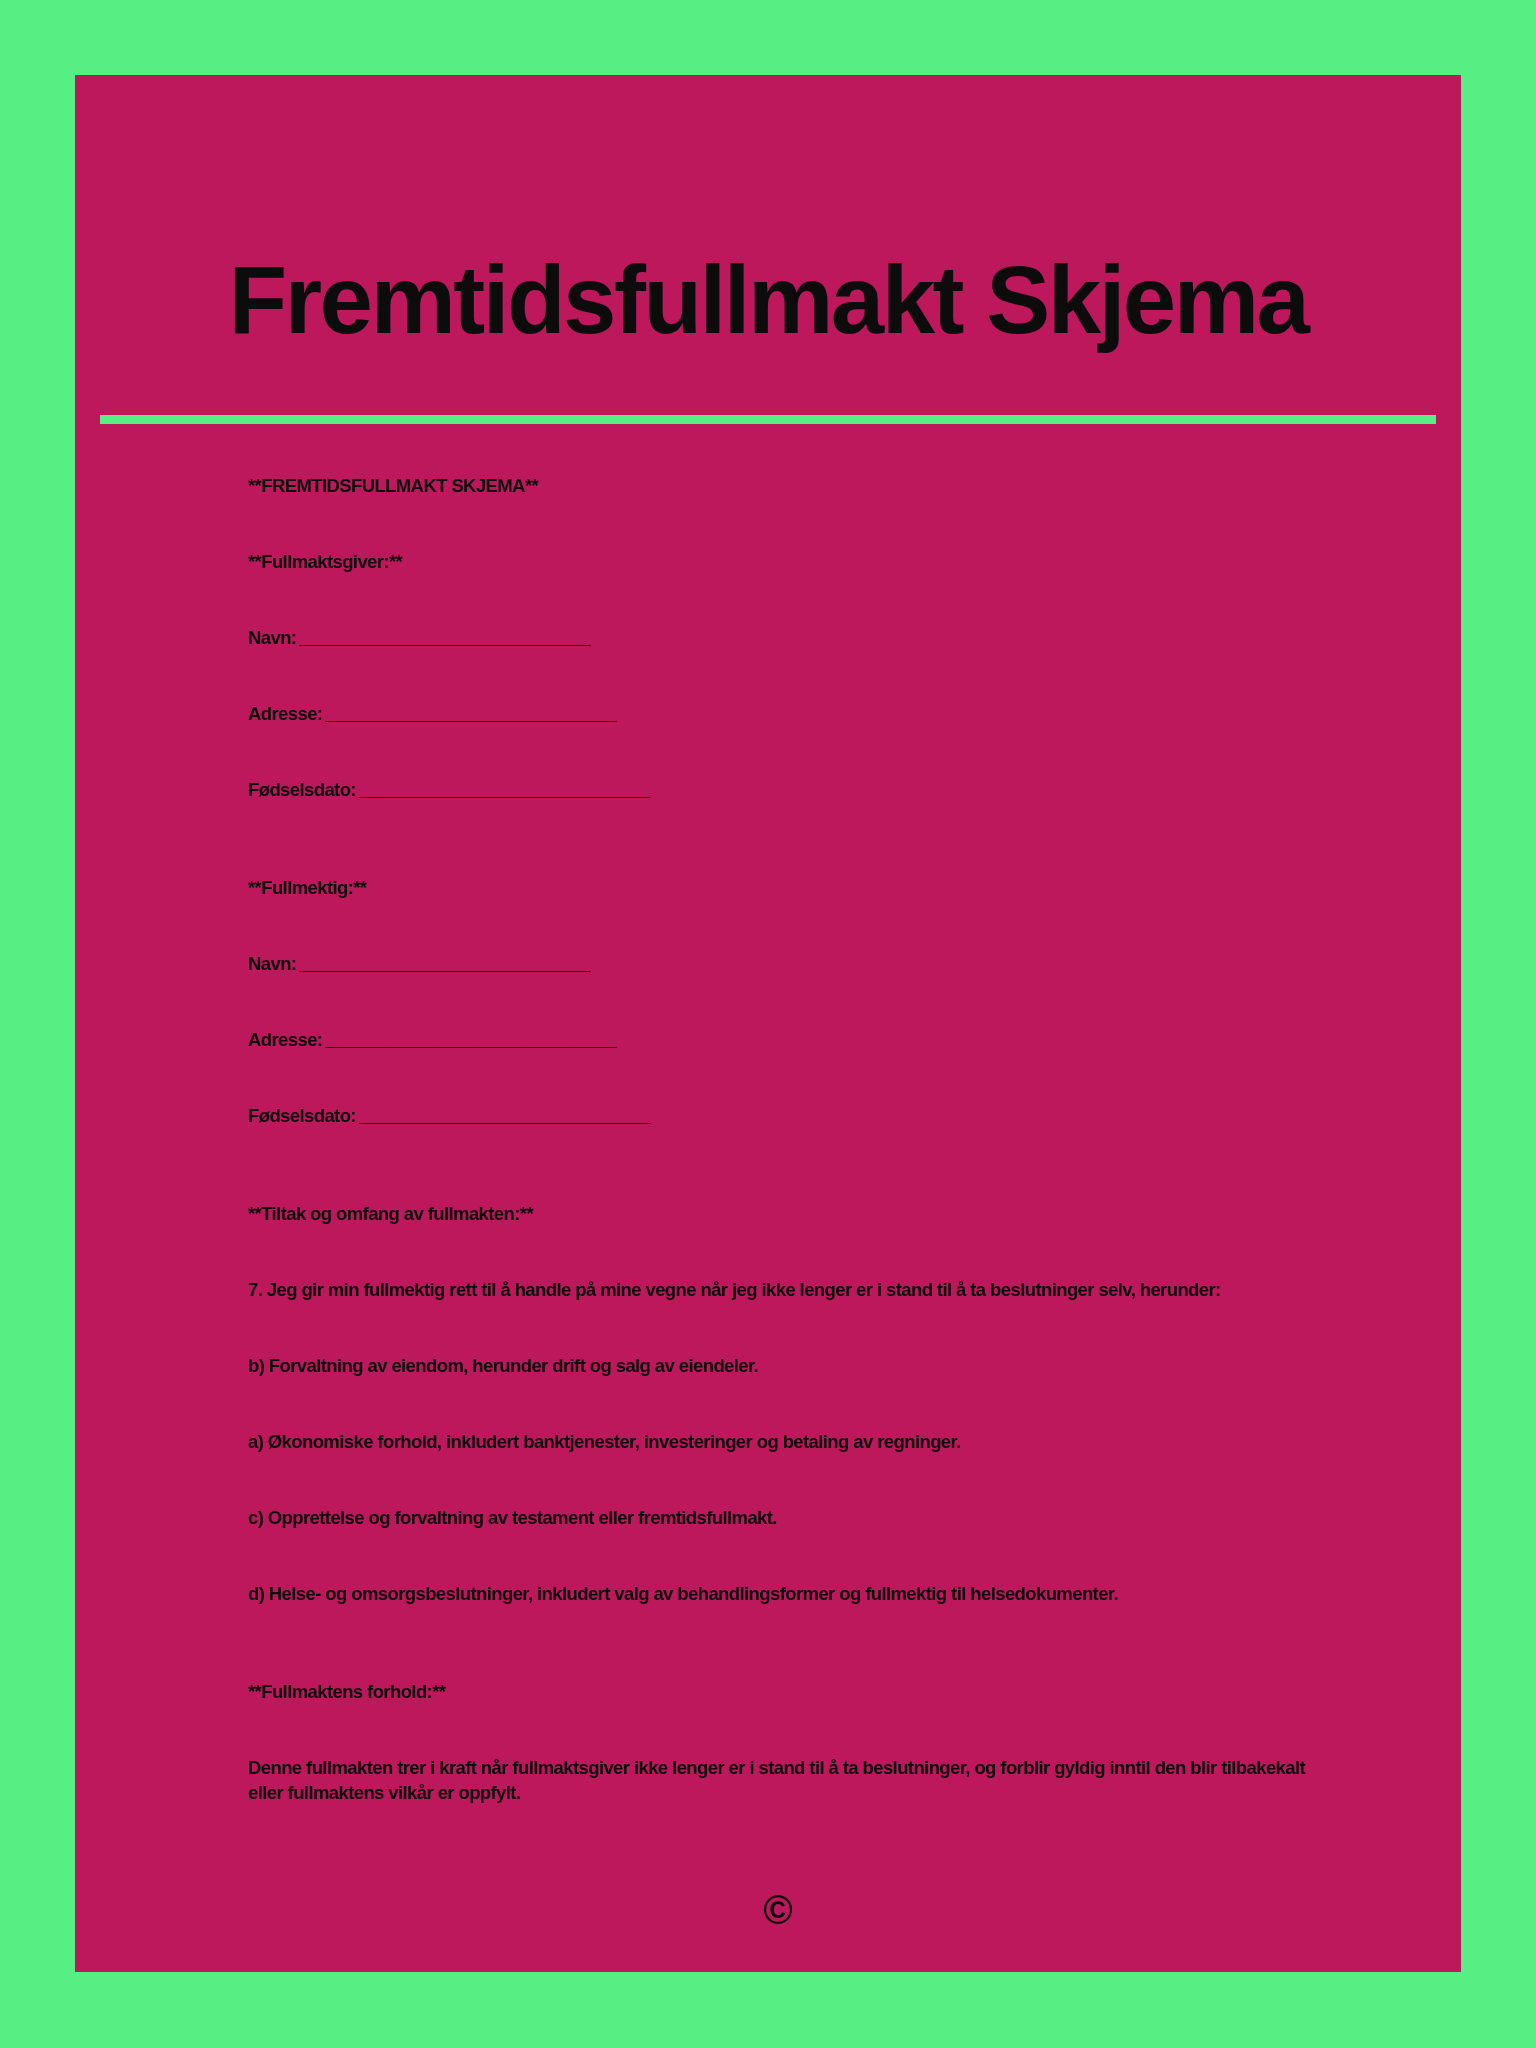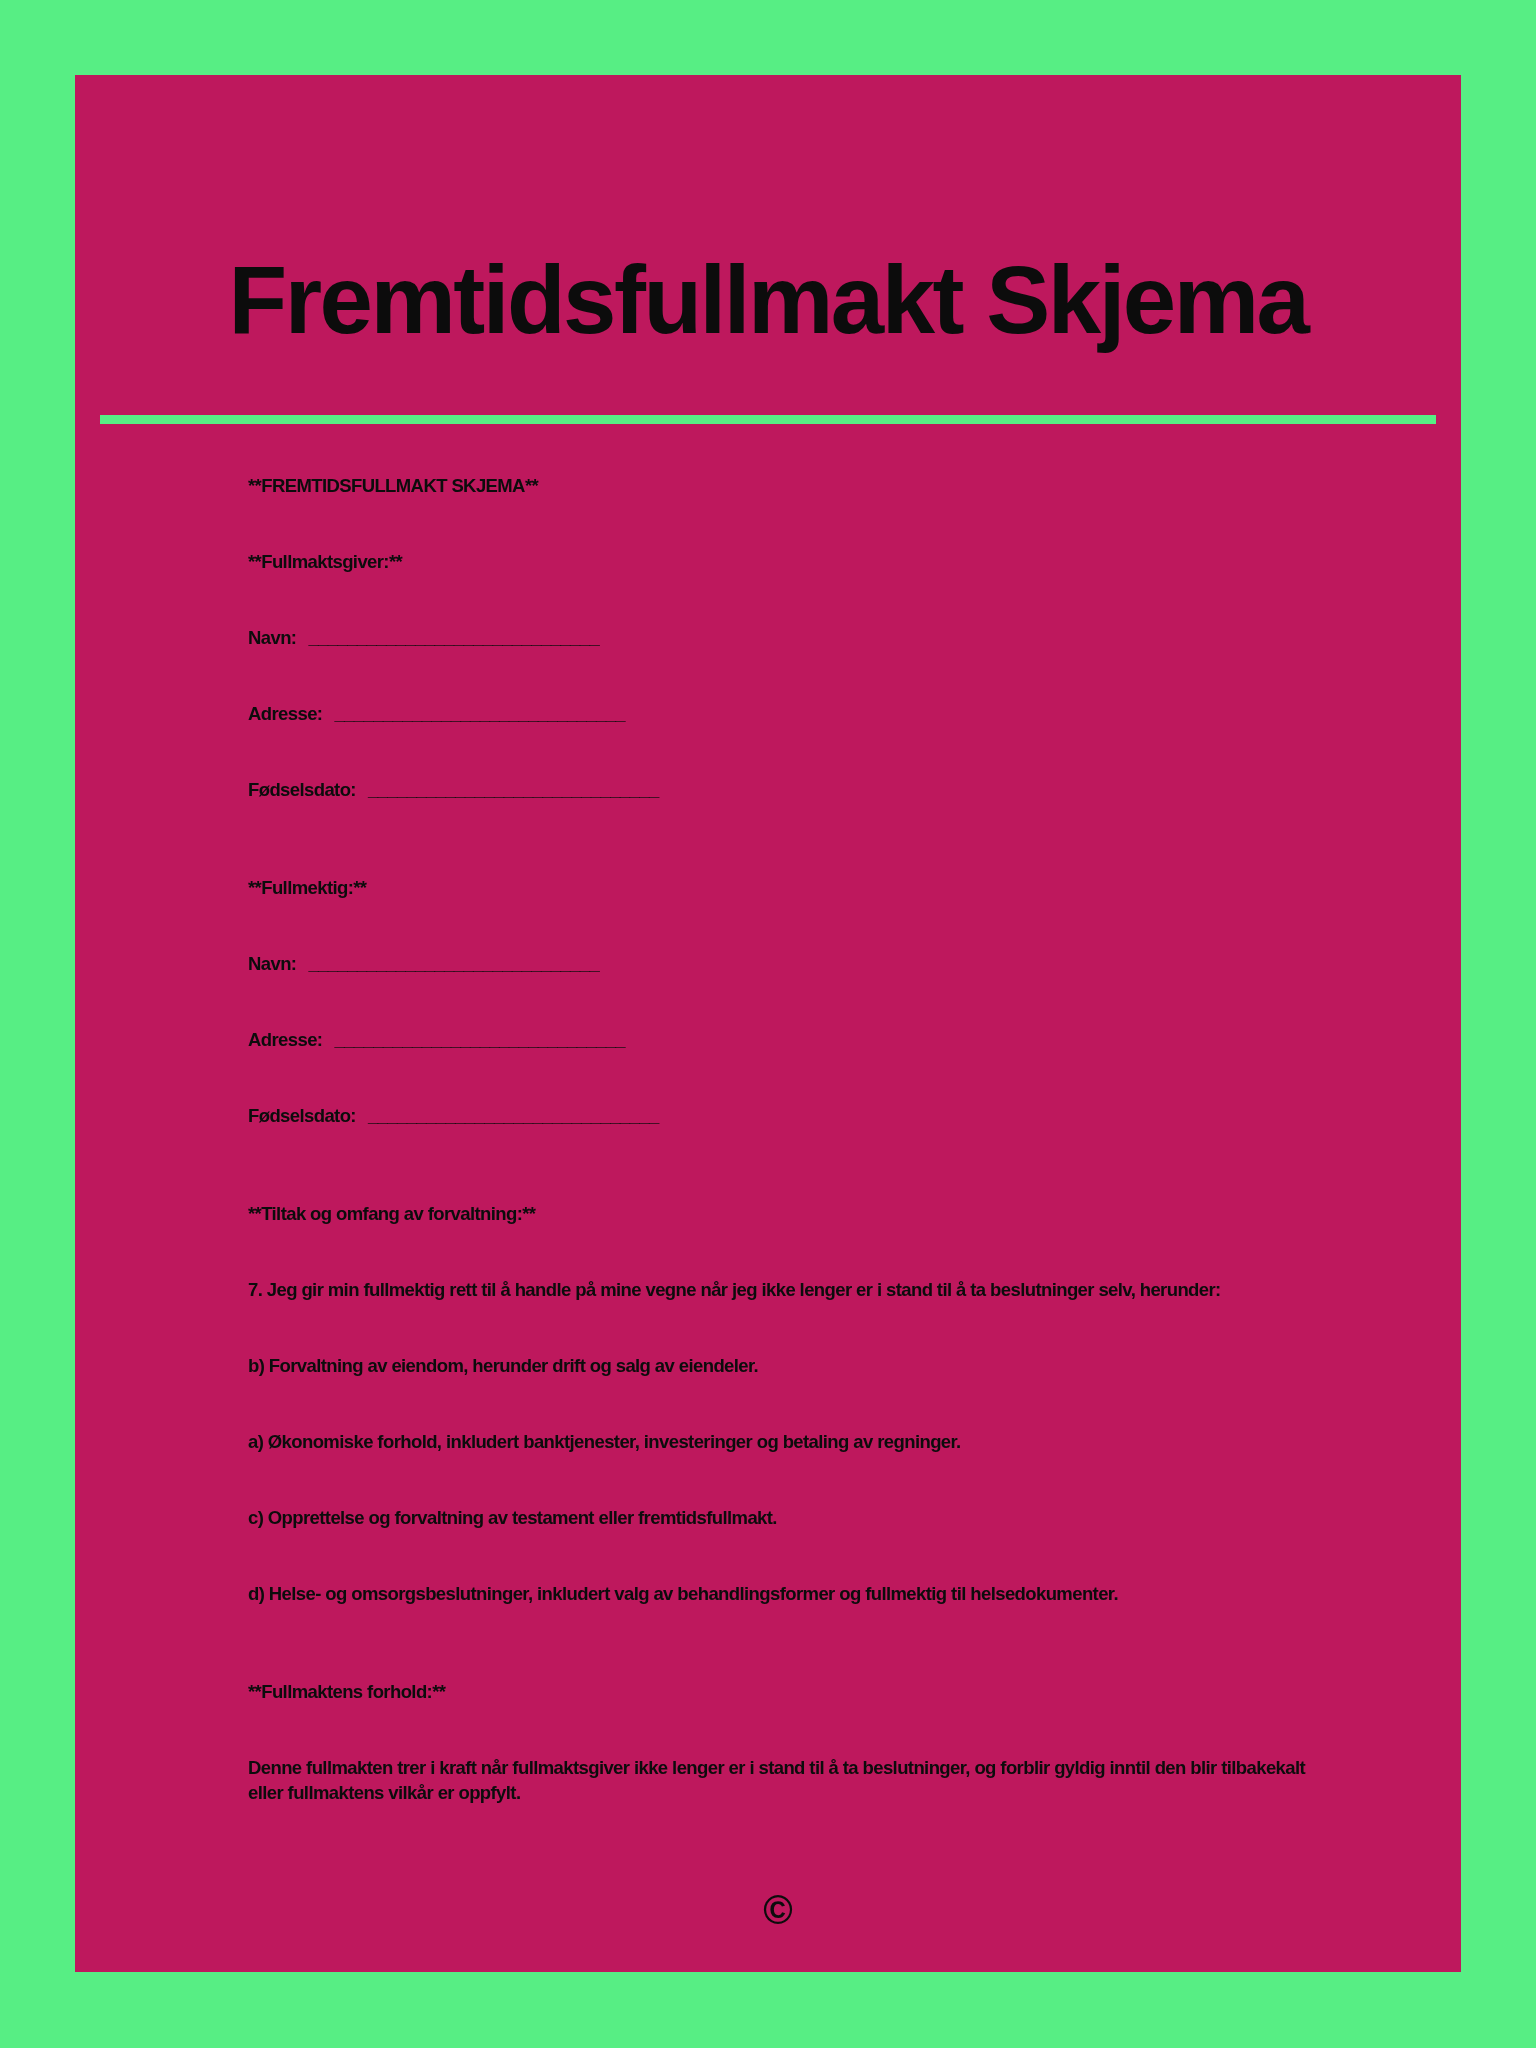--- a/index.html
+++ b/index.html
@@ -48,21 +48,21 @@
     color: #0c0c0c;
   }
   .content p {
     margin: 0 0 51px 0;
     font-size: 18.5px;
     line-height: 25px;
     font-weight: bold;
     letter-spacing: -0.6px;
   }
   .sec { margin-top: 22px !important; }
-  .blank { margin-left: 12px; letter-spacing: -0.6px; }
+  .blank { margin-left: 3px; letter-spacing: -0.6px; text-decoration: underline; }
   .footer-copyright {
     margin-top: 30px;
     align-self: center;
     font-size: 40px;
     line-height: 48px;
     font-weight: bold;
     color: #0c0c0c;
   }
 </style>
 </head>
@@ -88,21 +88,21 @@
       <p class="field"><span>Fødselsdato:</span><span class="blank">______________________________</span></p>
 
       <p class="sec">**Fullmektig:**</p>
 
       <p class="field"><span>Navn:</span><span class="blank">______________________________</span></p>
 
       <p class="field"><span>Adresse:</span><span class="blank">______________________________</span></p>
 
       <p class="field"><span>Fødselsdato:</span><span class="blank">______________________________</span></p>
 
-      <p class="sec">**Tiltak og omfang av forvaltning:**</p>
+      <p class="sec">**Tiltak og omfang av fullmakten:**</p>
 
       <p>7. Jeg gir min fullmektig rett til å handle på mine vegne når jeg ikke lenger er i stand til å ta beslutninger selv, herunder:</p>
 
       <p>b) Forvaltning av eiendom, herunder drift og salg av eiendeler.</p>
 
       <p>a) Økonomiske forhold, inkludert banktjenester, investeringer og betaling av regninger.</p>
 
       <p>c) Opprettelse og forvaltning av testament eller fremtidsfullmakt.</p>
 
       <p>d) Helse- og omsorgsbeslutninger, inkludert valg av behandlingsformer og fullmektig til helsedokumenter.</p>

